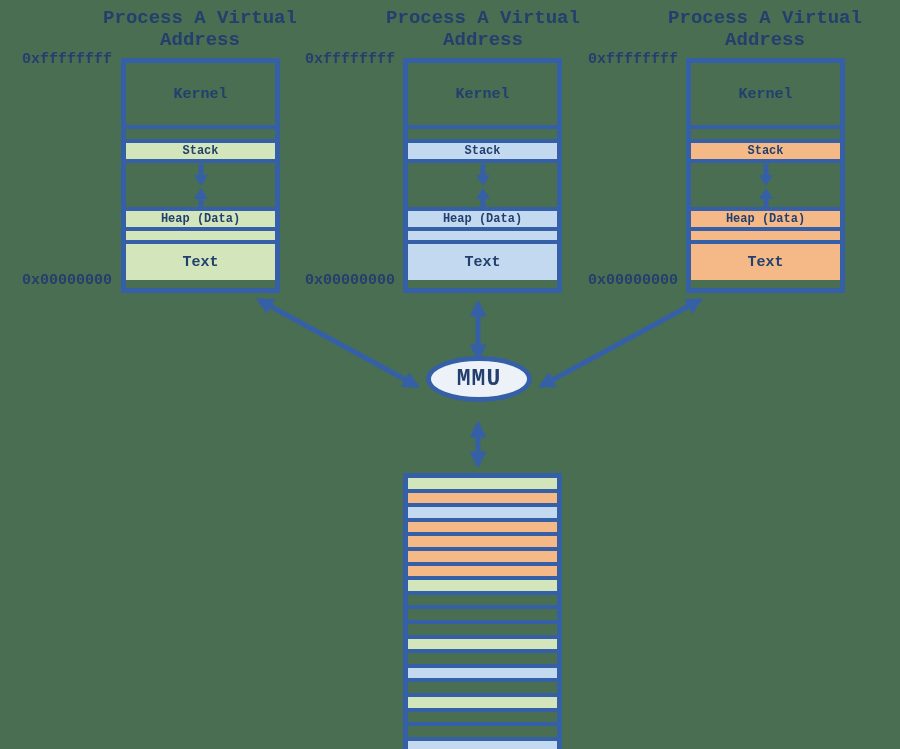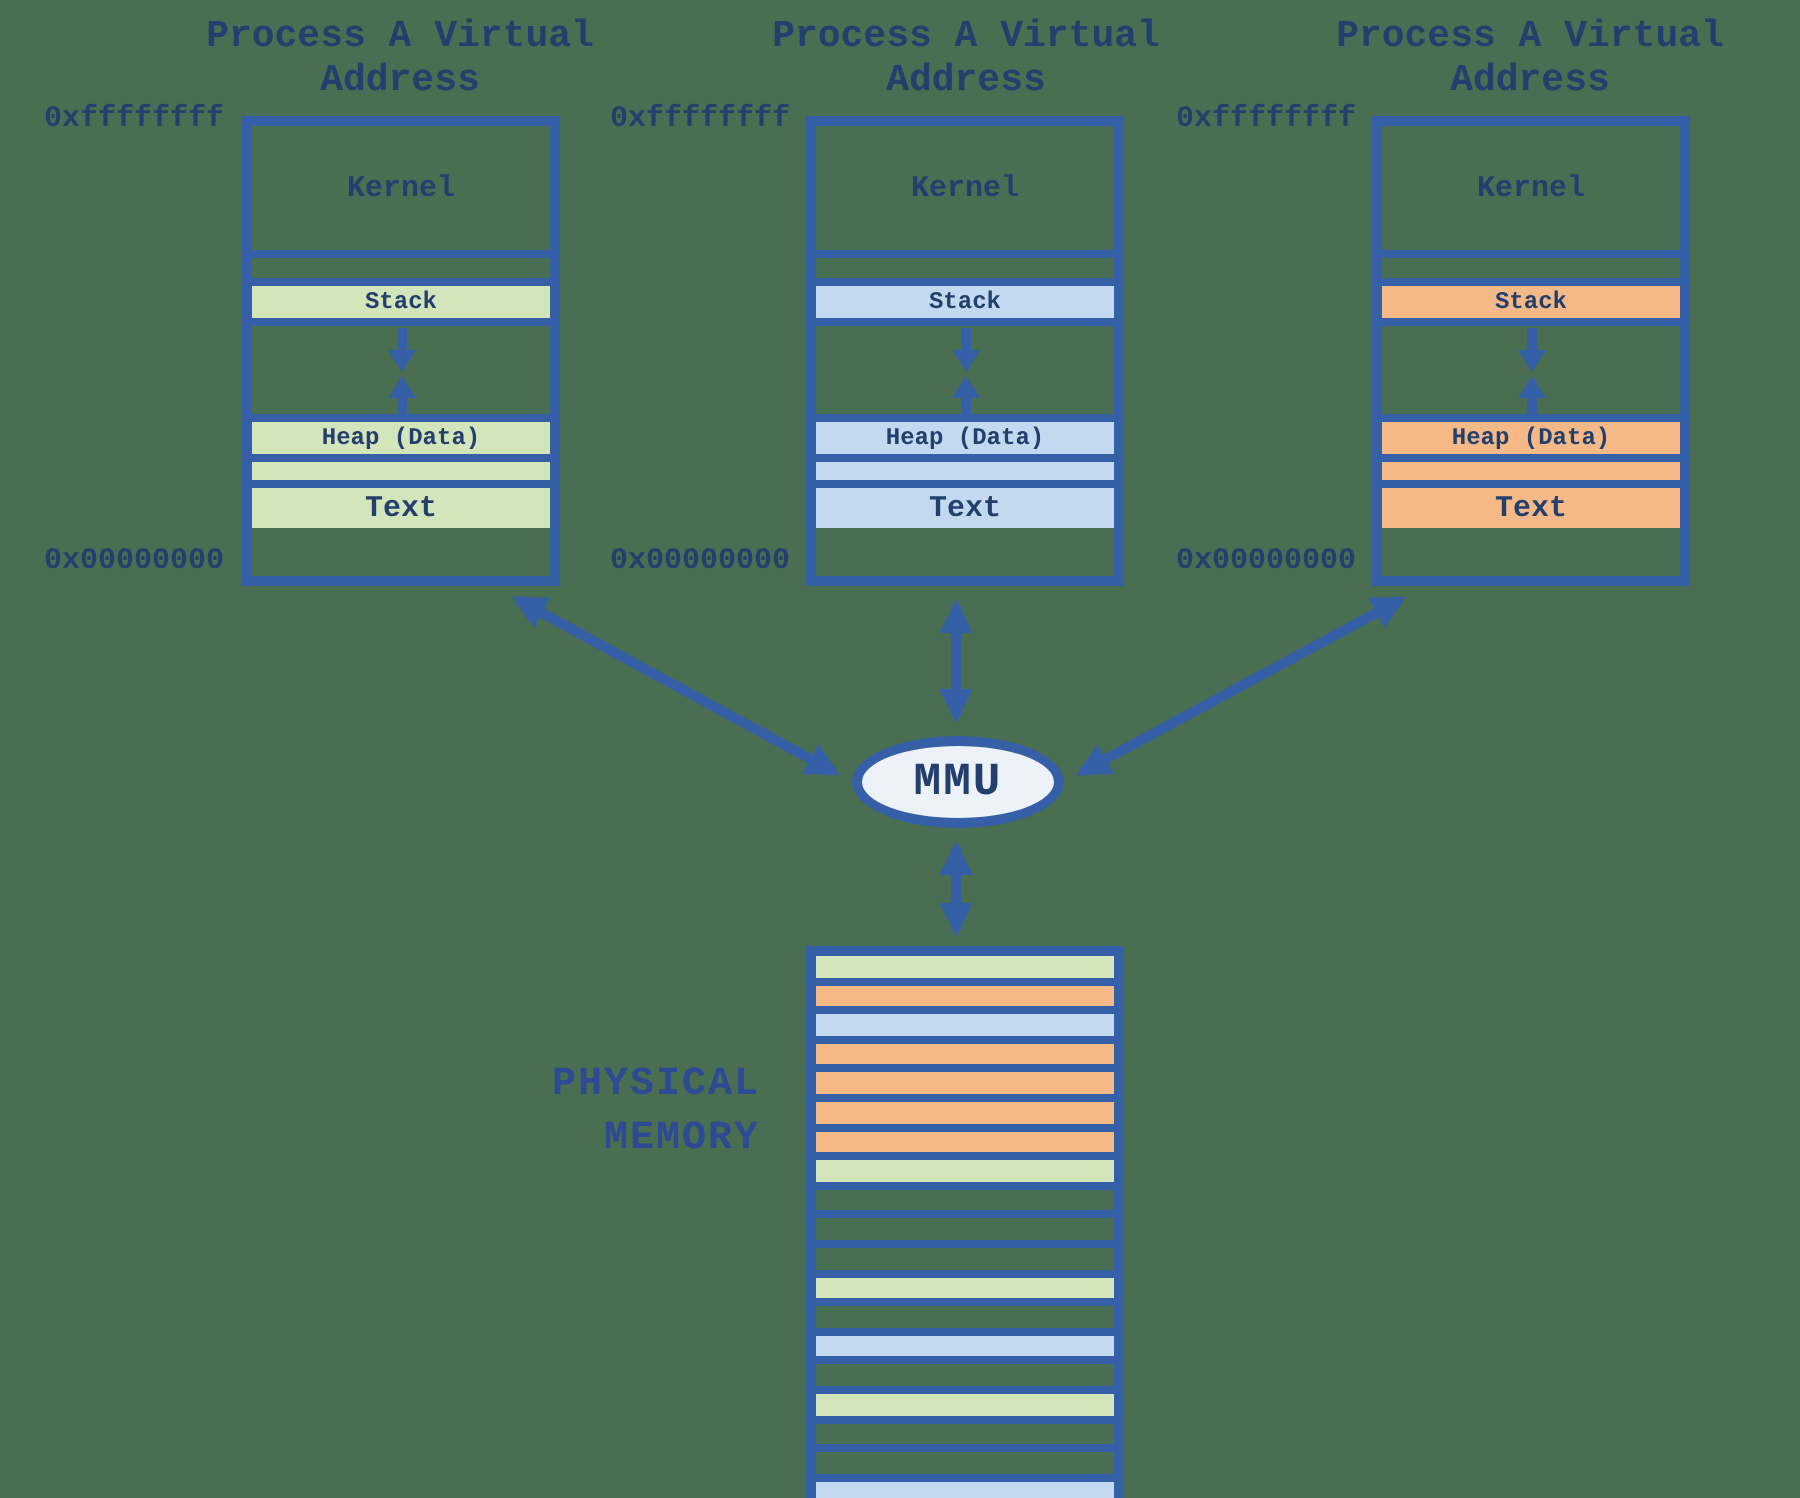--- a/index.html
+++ b/index.html
@@ -30,28 +30,28 @@
   .sec-kernel{height:66px;border-bottom:4px solid var(--blue);
     display:flex;align-items:center;justify-content:center;
     font-size:15px;font-weight:bold;color:var(--navy);}
   .sec-gap1{height:14px;border-bottom:4px solid var(--blue);}
   .sec-bar{height:20px;border-bottom:4px solid var(--blue);
     display:flex;align-items:center;justify-content:center;
     font-size:12px;font-weight:bold;color:var(--navy);}
   .sec-arrows{height:48px;border-bottom:4px solid var(--blue);
     display:flex;justify-content:center;}
   .sec-gap2{height:13px;border-bottom:4px solid var(--blue);}
-  .sec-text{height:20px;border-bottom:none;
+  .sec-text{height:36px;border-bottom:none;
     display:flex;align-items:center;justify-content:center;
     font-size:15px;font-weight:bold;color:var(--navy);}
   .grow-arrows line{stroke:var(--blue);stroke-width:5;}
   .grow-arrows polygon{fill:var(--blue);}
   
   .mmu{
-    position:absolute;left:426px;top:368px;width:96px;height:36px;
+    position:absolute;left:426px;top:356px;width:96px;height:36px;
     border:5px solid var(--blue);border-radius:50%;background:#edf2f9;
     display:flex;align-items:center;justify-content:center;
     font-size:23px;font-weight:bold;color:var(--navy);letter-spacing:1px;
   }
   
   .pm-box{
     position:absolute;left:403px;top:473px;width:149px;height:292px;
     border:5px solid var(--blue);overflow:hidden;
   }
   .pm-bar{height:10.6px;border-bottom:4px solid var(--blue);}
@@ -134,24 +134,20 @@
         <polygon points="8,36 22,36 15,25"></polygon>
       </svg>
     </div>
     <div class="sec sec-bar" style="background: rgb(245, 185, 135);">Heap (Data)</div>
     <div class="sec sec-gap2" style="background: rgb(245, 185, 135);"></div>
     <div class="sec sec-text" style="background: rgb(245, 185, 135);">Text</div>
   </div>
 
   <div class="mmu">MMU</div>
 
-  <div class="pm-label">
-    <div>PHYSICAL</div>
-    <div>MEMORY</div>
-  </div>
   <div class="pm-box">
     <div>
         <div class="pm-bar" style="background: rgb(211, 229, 186);"></div>
         <div class="pm-bar" style="background: rgb(245, 185, 135);"></div>
         <div class="pm-bar" style="background: rgb(195, 217, 240);"></div>
         <div class="pm-bar" style="background: rgb(245, 185, 135);"></div>
         <div class="pm-bar" style="background: rgb(245, 185, 135);"></div>
         <div class="pm-bar" style="background: rgb(245, 185, 135);"></div>
         <div class="pm-bar" style="background: rgb(245, 185, 135);"></div>
         <div class="pm-bar" style="background: rgb(211, 229, 186);"></div>

